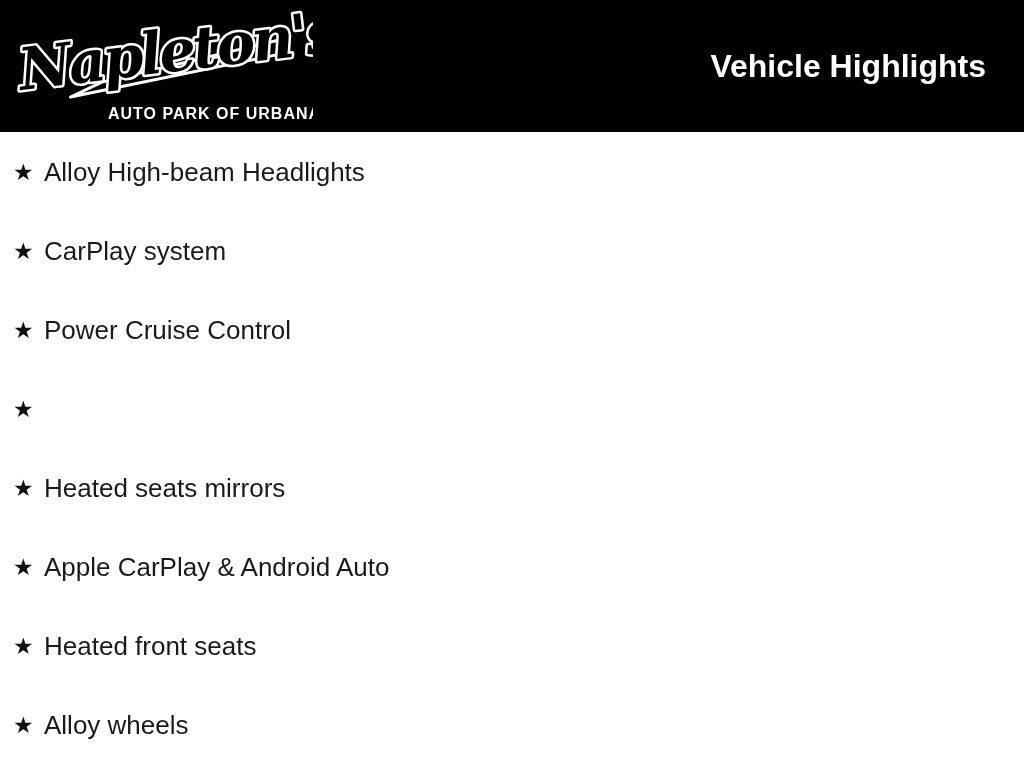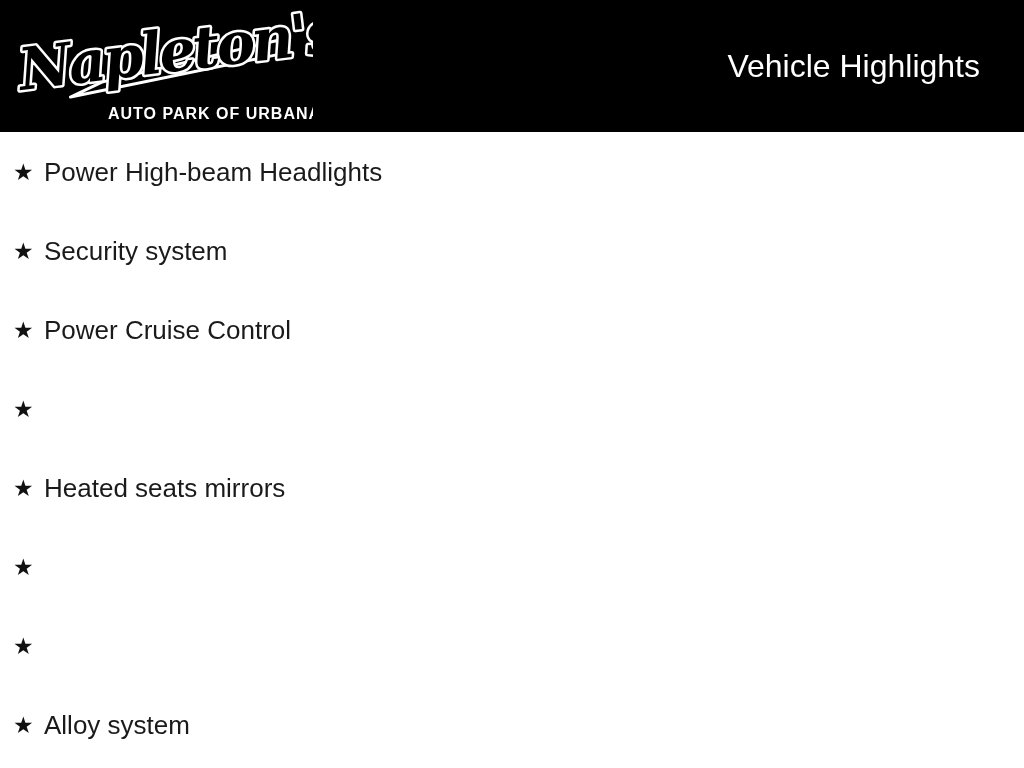--- a/index.html
+++ b/index.html
@@ -46,23 +46,23 @@
     paint-order: stroke fill;
   }
   .logo-tagline {
     font-family: "Liberation Sans", sans-serif;
     font-weight: 700;
     font-size: 16px;
     letter-spacing: 1px;
     fill: #ffffff;
   }
   .header-title {
-    margin: 12px;
+    margin: 6px;
     font-size: 32px;
-    font-weight: 400;
+    font-weight: 700;
     color: #ffffff;
     white-space: nowrap;
   }
 
   
   .highlights-list {
     list-style: none;
     margin: 0;
     padding: 25px 0 0 13px;
   }
@@ -97,42 +97,44 @@
       </g>
       <text x="100" y="119" class="logo-tagline">AUTO PARK OF URBANA</text>
     </svg>
 
     <h1 class="header-title">Vehicle Highlights</h1>
   </header>
 
   <ul class="highlights-list">
     <li class="highlight-item">
       <span class="star">★</span>
-      <span>Power High-beam Headlights</span>
+      <span>Alloy High-beam Headlights</span>
     </li>
     <li class="highlight-item">
       <span class="star">★</span>
-      <span>Security system</span>
+      <span>CarPlay system</span>
     </li>
     <li class="highlight-item">
       <span class="star">★</span>
       <span>Power Cruise Control</span>
     </li>
     <li class="highlight-item">
       <span class="star">★</span>
     </li>
     <li class="highlight-item">
       <span class="star">★</span>
       <span>Heated seats mirrors</span>
     </li>
     <li class="highlight-item">
       <span class="star">★</span>
+      <span>Apple CarPlay &amp; Android Auto</span>
     </li>
     <li class="highlight-item">
       <span class="star">★</span>
+      <span>Heated front seats</span>
     </li>
     <li class="highlight-item">
       <span class="star">★</span>
-      <span>Alloy system</span>
+      <span>Alloy wheels</span>
     </li>
   </ul>
 
 </div>
 
 </body></html>

